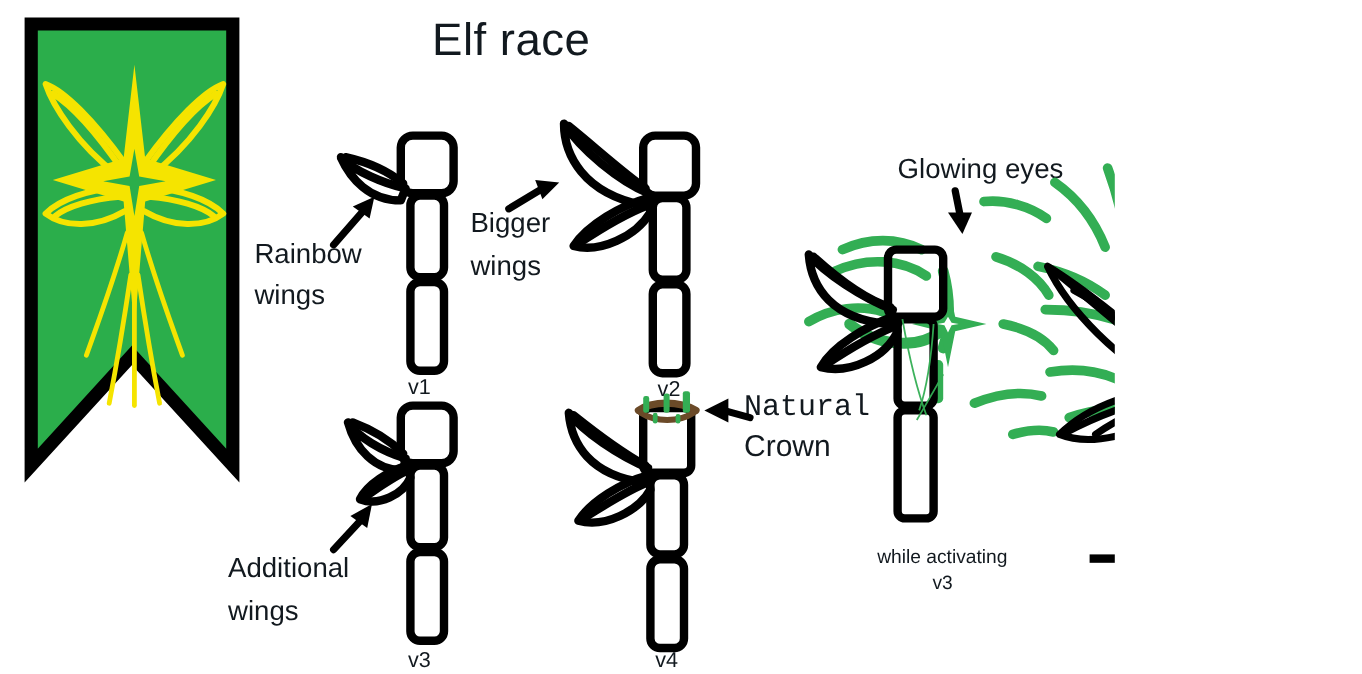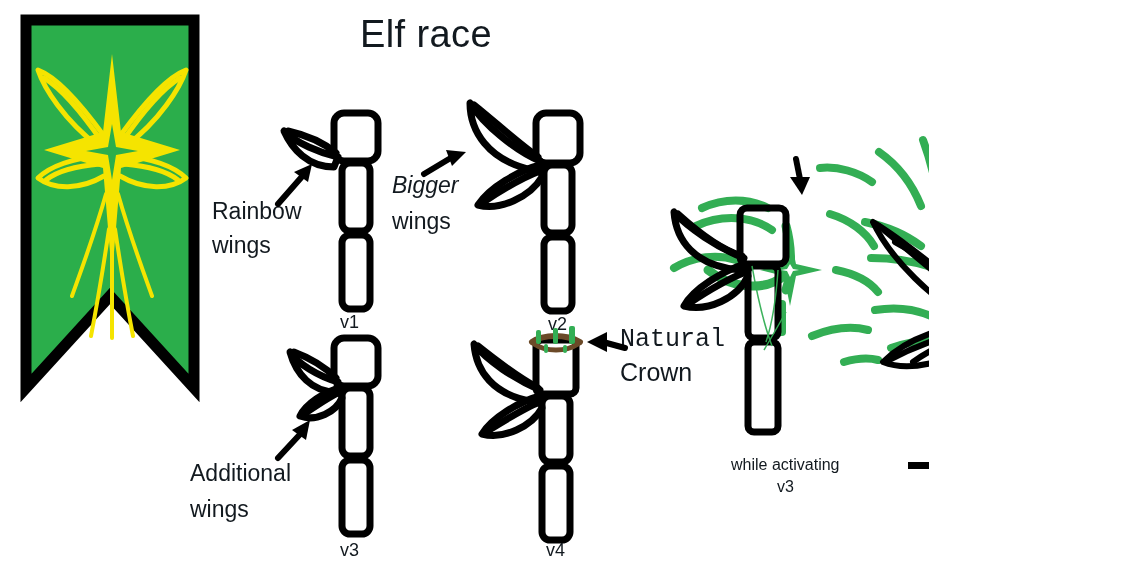--- a/index.html
+++ b/index.html
@@ -124,21 +124,21 @@
         <rect x="96" y="142" width="28" height="74" rx="8"></rect>
 
         <path d="M92 66 C68 56 36 30 22 8 C22 34 38 66 88 76 Z"></path>
         <path d="M26 10 C46 26 70 48 90 62"></path>
 
         <path d="M92 70 C70 76 42 92 30 110 C52 116 82 102 94 82 Z"></path>
         <path d="M34 108 C52 96 76 82 92 76"></path>
       </g>
     </svg>
   </div>
-  <div class="txt annot" style="left:392px; top:172px;font-style:italic;">Bigger</div>
+  <div class="txt annot" style="left:392px; top:172px;">Bigger</div>
   <div class="txt annot" style="left:392px; top:208px;">wings</div>
   <div class="abs" style="left:420px; top:142px;">
     <svg width="60" height="40" viewBox="0 0 60 40">
       <path d="M4 32 L34 14" stroke="#000" stroke-width="6" stroke-linecap="round" fill="none"></path>
       <path d="M46 10 L26 8 L32 24 Z" fill="#000"></path>
     </svg>
   </div>
   <div class="txt vlabel" style="left:548px; top:314px;">v2</div>
 
   <div class="abs" style="left:262px; top:330px;">
@@ -239,20 +239,21 @@
         <path d="M28 144 C46 132 70 118 86 112"></path>
       </g>
 
       <g fill="none" stroke="#33AE54" stroke-width="1.5" opacity="0.95">
         <path d="M92 106 C98 140 106 170 112 186"></path>
         <path d="M118 110 C116 140 112 164 106 182"></path>
         <path d="M126 152 C118 166 110 180 104 190"></path>
       </g>
     </svg>
   </div>
+  <div class="txt annot" style="left:748px; top:127px;">Glowing eyes</div>
   <div class="abs" style="left:784px; top:155px;">
     <svg width="32" height="42" viewBox="0 0 32 42">
       <path d="M12 4 L16 24" stroke="#000" stroke-width="6" stroke-linecap="round" fill="none"></path>
       <path d="M18 40 L6 22 L26 22 Z" fill="#000"></path>
     </svg>
   </div>
   <div class="txt caption" style="left:731px; top:456px;">while activating</div>
   <div class="txt caption" style="left:777px; top:478px;">v3</div>
 
   <div class="abs" style="left:865px; top:130px;">

